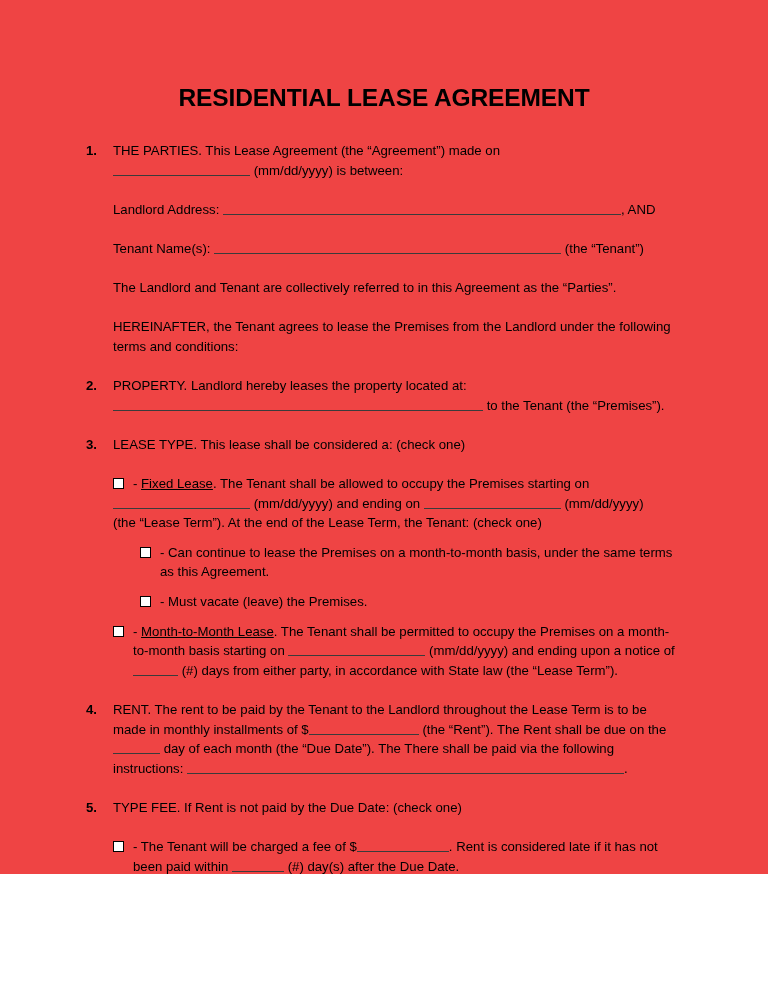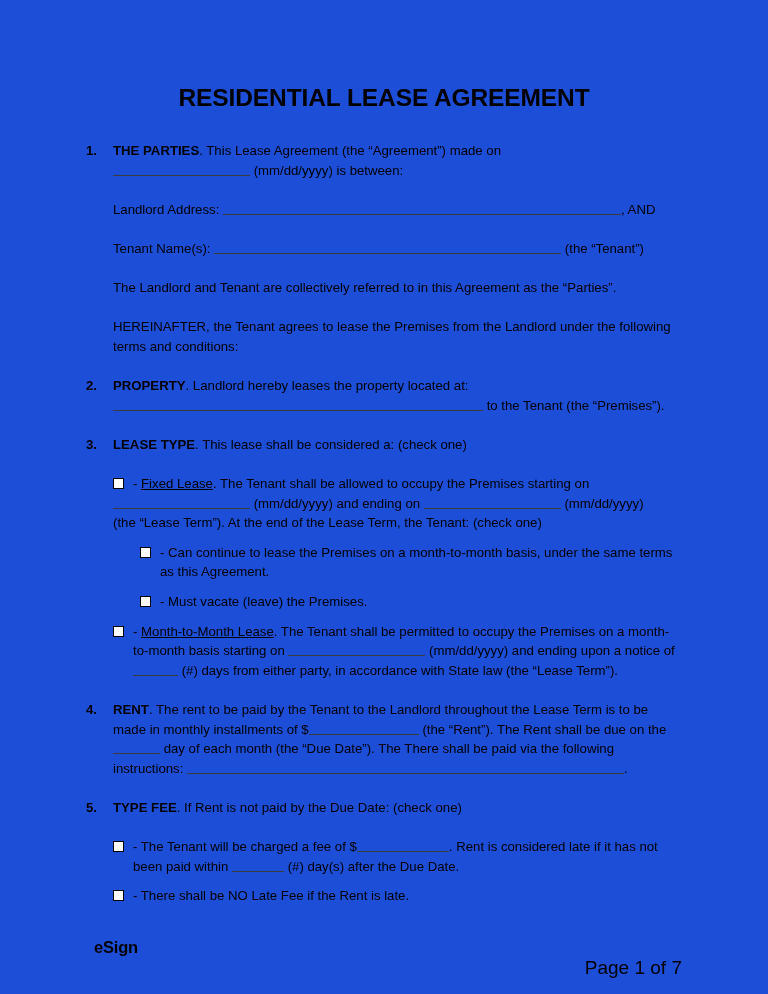--- a/index.html
+++ b/index.html
@@ -9,22 +9,22 @@
     padding: 0;
     background: #ffffff;
   }
   body {
     font-family: "Liberation Sans", sans-serif;
     color: #000000;
   }
   .page {
     position: relative;
     width: 768px;
-    height: 994px;
-    background: #1d4ed8;
+    height: 874px;
+    background: #ef4444;
     overflow: hidden;
   }
 
   
   .doc-title {
     position: absolute;
     top: 84px;
     left: 0;
     width: 768px;
     text-align: center;
@@ -53,21 +53,21 @@
   .clause-num {
     position: absolute;
     left: 0;
     top: 0;
     width: 20px;
     font-weight: bold;
     font-size: 13.2px;
     text-align: left;
   }
   .clause-heading {
-    font-weight: bold;
+    font-weight: normal;
   }
 
   .spacer-sm { height: 19.6px; }
   .spacer-xs { height: 10px; }
 
   .indent-block {
     padding-left: 27px;
   }
 
   

